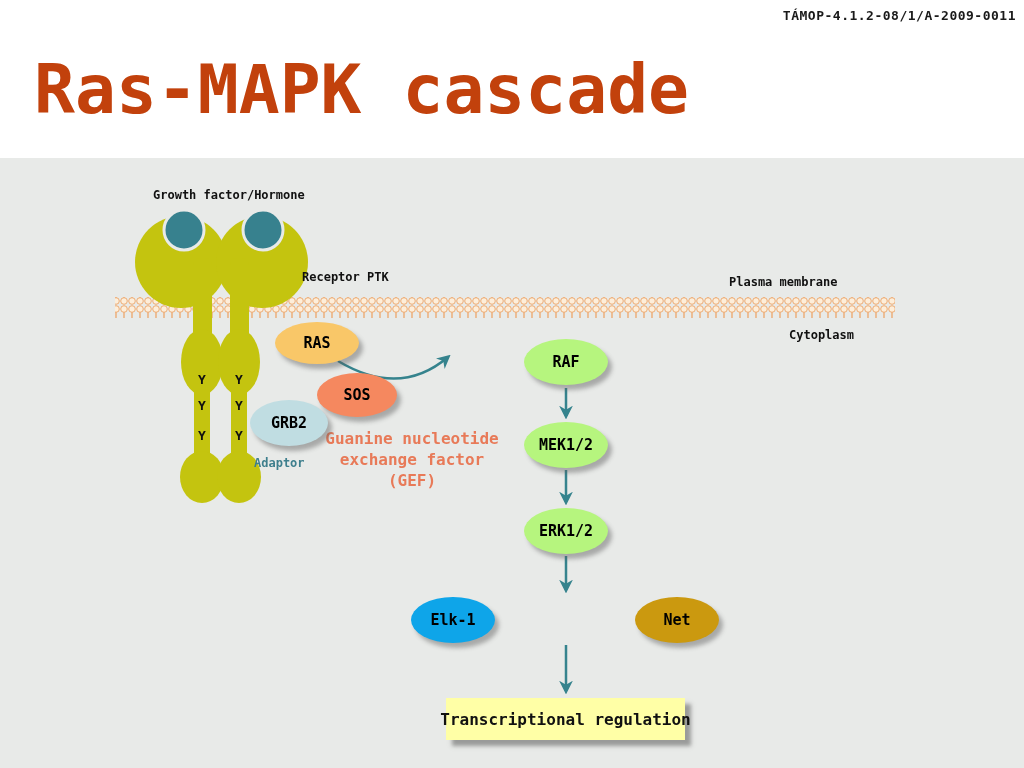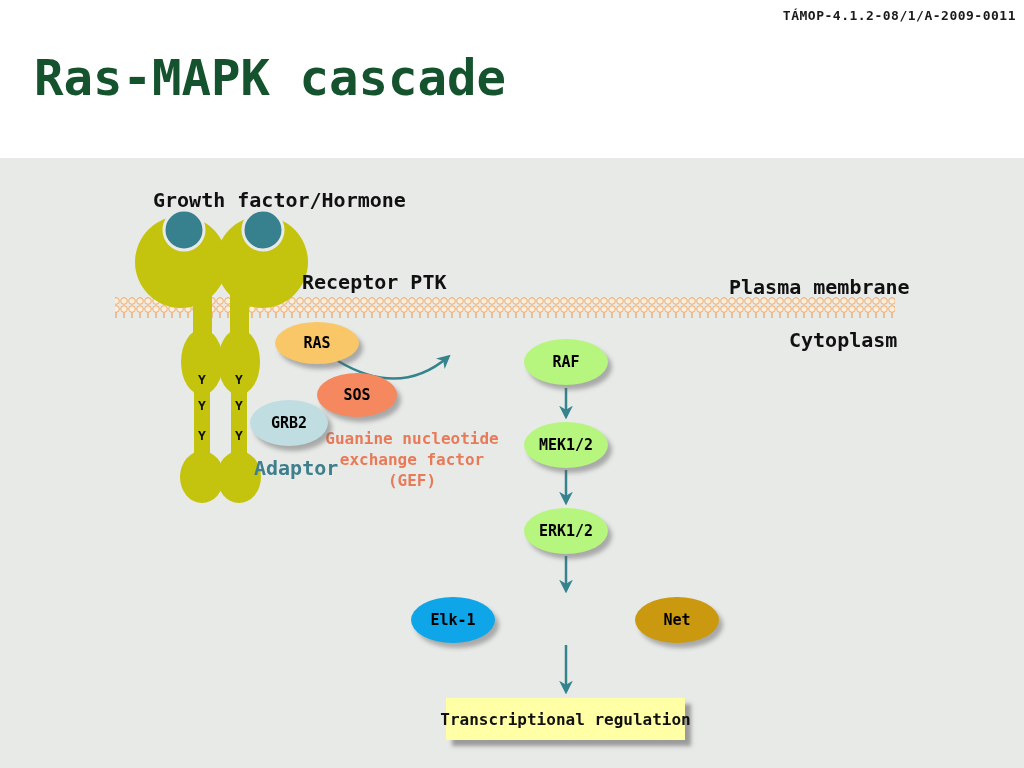--- a/index.html
+++ b/index.html
@@ -10,33 +10,33 @@
   }
   .abs{position:absolute;}
 
   
   #project-code{
     top:8px;right:8px;font-size:13px;font-weight:bold;color:#1a1a1a;
     letter-spacing:0.5px;
     margin-left:16px;
   }
   #slide-title{
-    top:50px;left:34px;font-size:49px;font-weight:bold;color:#14532d;
+    top:50px;left:34px;font-size:68px;font-weight:bold;color:#c2410c;
     letter-spacing:0px;white-space:nowrap;
   }
 
   
   #diagram{
     top:158px;left:0;width:1024px;height:610px;
     background:#e8eae8;
   }
   #shapes{position:absolute;top:0;left:0;}
 
   
-  .lbl{font-size:20px;font-weight:bold;color:#111;white-space:nowrap;}
+  .lbl{font-size:12px;font-weight:bold;color:#111;white-space:nowrap;}
   #lbl-growth{top:30px;left:153px;}
   #lbl-receptor-ptk{top:112px;left:302px;}
   #lbl-plasma-membrane{top:117px;left:729px;}
   #lbl-cytoplasm{top:170px;left:789px;}
   #lbl-adaptor{top:298px;left:254px;color:#3e7f8d;}
   #lbl-gef{
     top:270px;left:302px;width:220px;text-align:center;
     color:#e87a58;font-size:16px;font-weight:bold;line-height:21px;
   }
   .y-label{font-size:13px;font-weight:bold;color:#101010;width:12px;text-align:center;}

